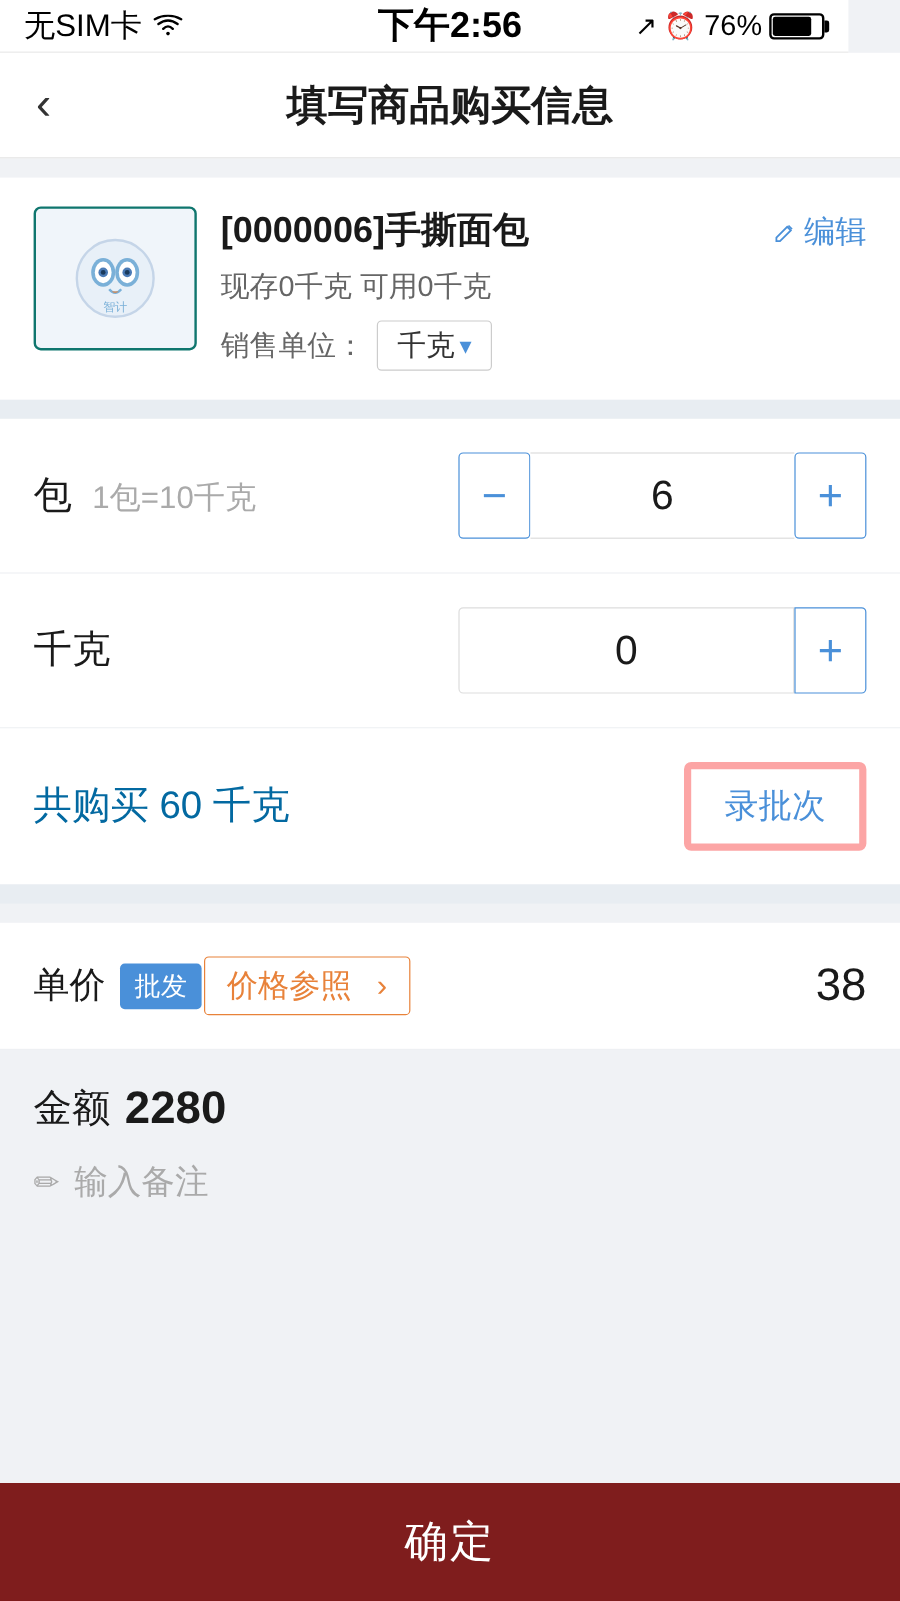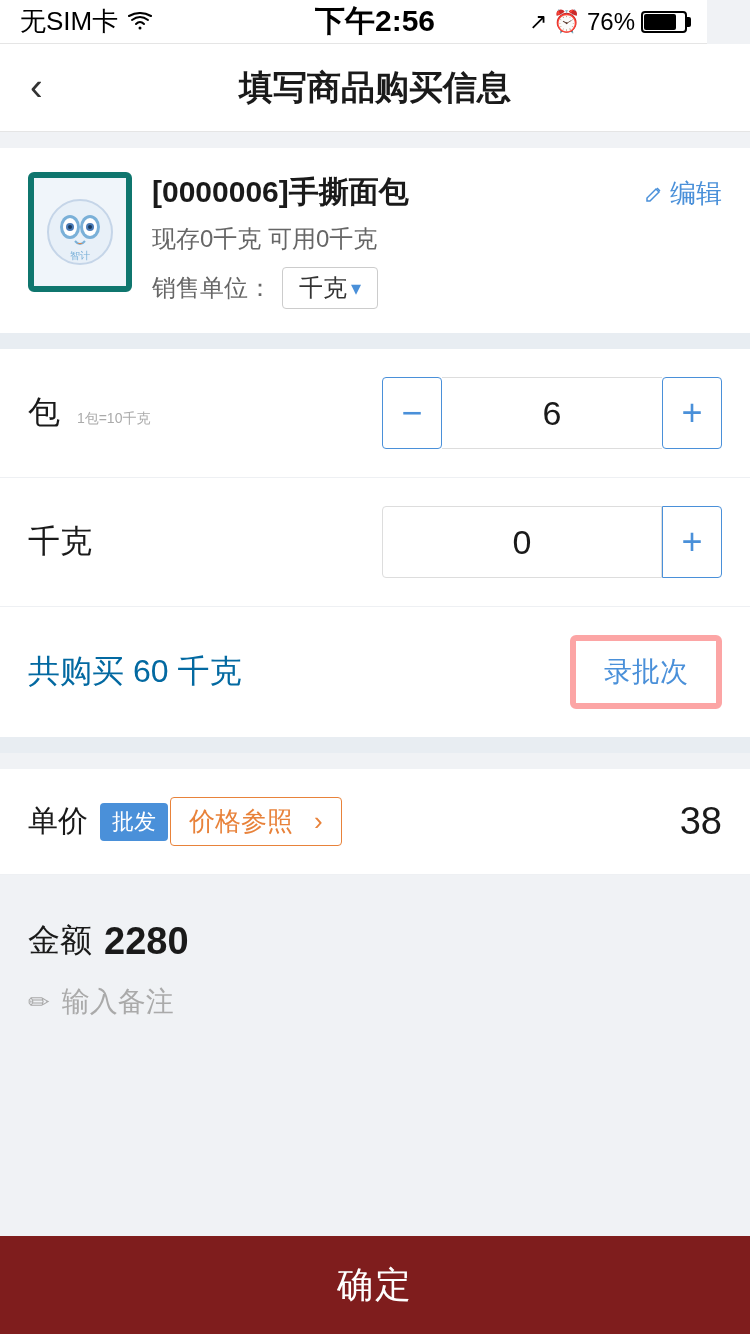--- a/index.html
+++ b/index.html
@@ -106,24 +106,24 @@
     .product-card {
       background: #fff;
       padding: 24px 28px;
       margin-top: 16px;
       display: flex;
       align-items: flex-start;
       gap: 20px;
       position: relative;
     }
     .product-image {
-      width: 104px;
+      width: 136px;
       height: 120px;
       background: #f0f5fa;
-      border: 6px solid #0f766e;
+      border: 2px solid #0f766e;
       display: flex;
       align-items: center;
       justify-content: center;
       border-radius: 6px;
       flex-shrink: 0;
     }
     .owl-logo {
       width: 70px;
       height: 70px;
     }
@@ -186,21 +186,21 @@
       padding: 28px 28px;
       border-bottom: 1px solid #eef0f3;
       min-height: 100px;
     }
     .input-label {
       font-size: 32px;
       color: #1a1a1a;
       flex: 1;
     }
     .input-label-sub {
-      font-size: 14px;
+      font-size: 26px;
       color: #aaa;
       margin-left: 8px;
       margin-top: 12px;
     }
     .stepper {
       display: flex;
       align-items: center;
       gap: 0;
     }
     .stepper-btn {
@@ -314,21 +314,21 @@
     .price-value {
       margin-left: auto;
       font-size: 38px;
       color: #1a1a1a;
       font-weight: 500;
     }
 
     
     .amount-section {
       background: #f0f2f5;
-      padding: 44px 28px 20px;
+      padding: 27px 28px 20px;
     }
     .amount-row {
       display: flex;
       align-items: center;
       margin-bottom: 20px;
     }
     .amount-label {
       font-size: 32px;
       color: #1a1a1a;
       margin-right: 12px;

